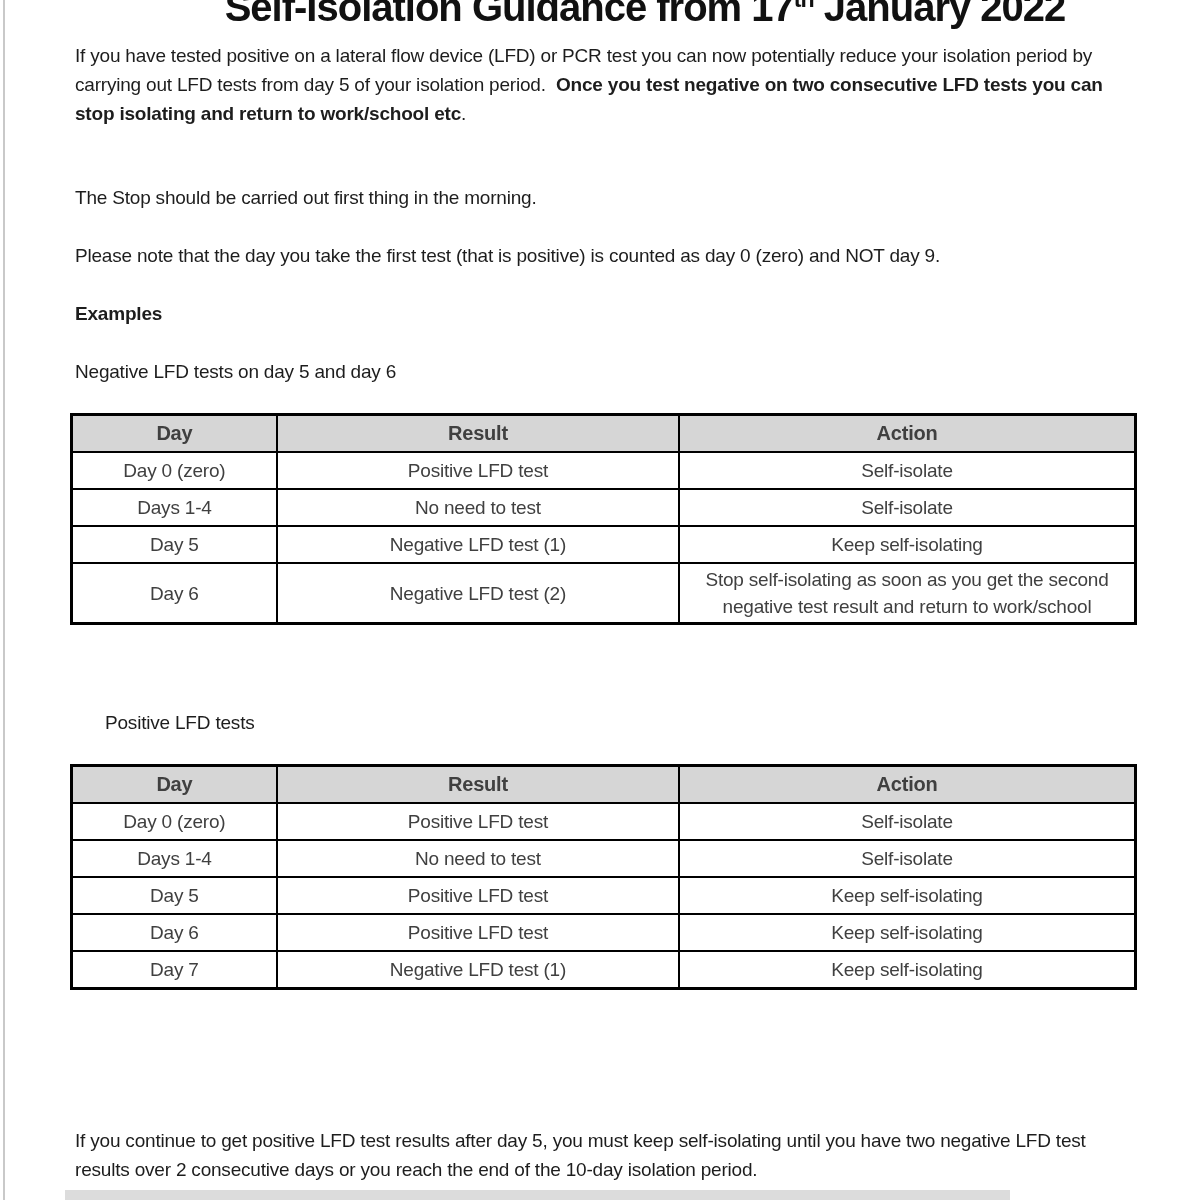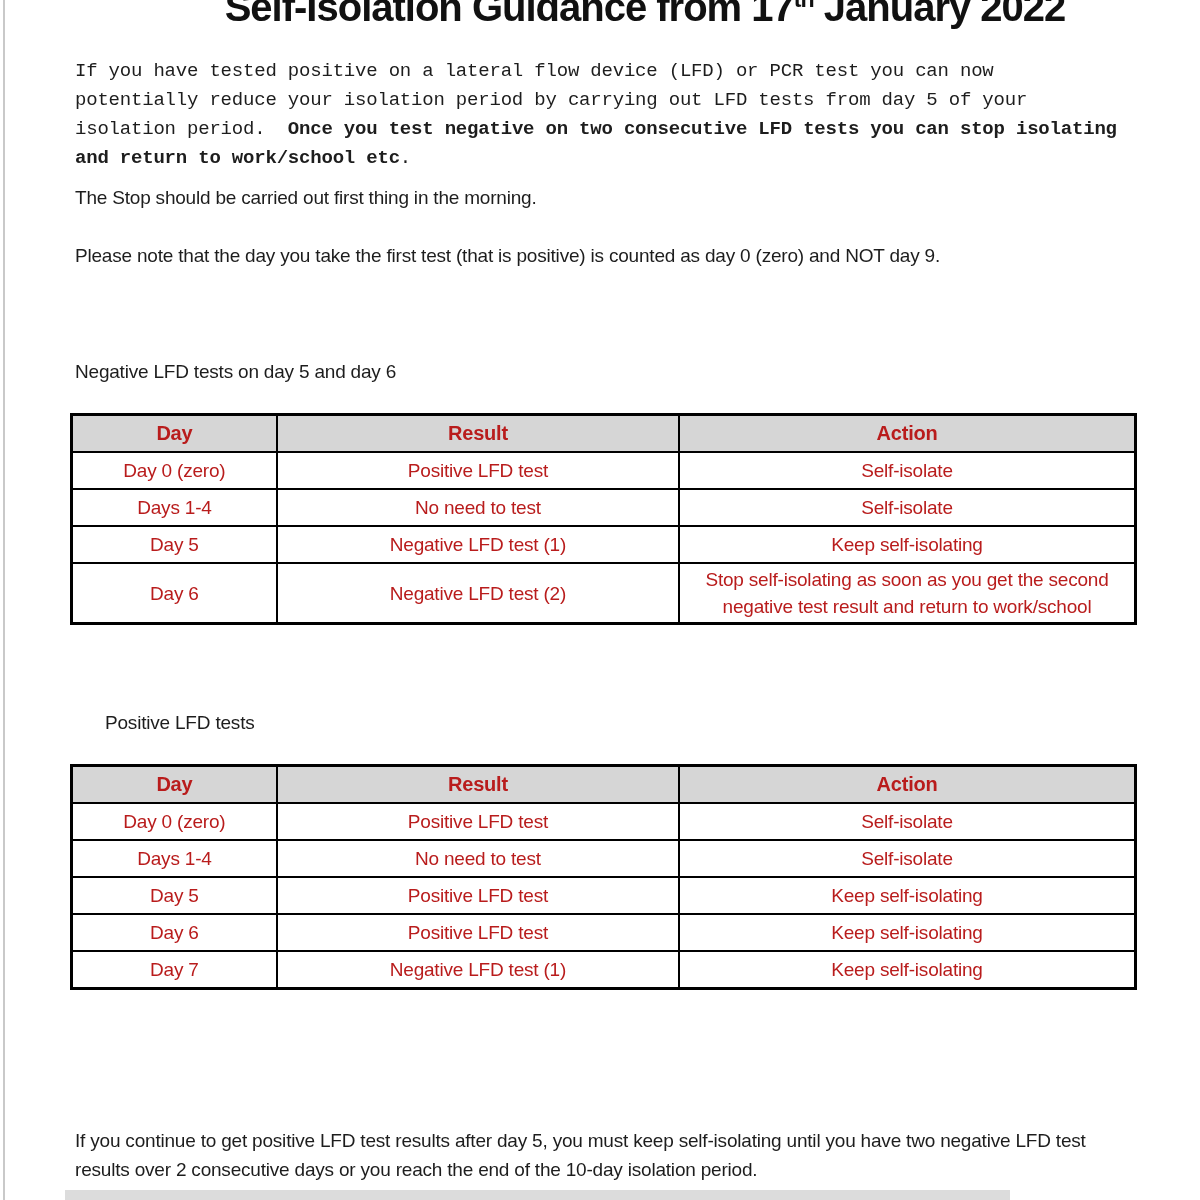--- a/index.html
+++ b/index.html
@@ -43,21 +43,21 @@
   }
   .bold { font-weight: bold; }
   .guide-table {
     position: absolute;
     left: 70px;
     width: 1067px;
     border-collapse: collapse;
     table-layout: fixed;
     font-size: 19px;
     letter-spacing: -0.2px;
-    color: #b91c1c;
+    color: #404040;
     border: 3px solid #000;
   }
   .guide-table th, .guide-table td {
     border: 2px solid #000;
     text-align: center;
     vertical-align: middle;
     padding: 2px 8px;
     line-height: 27px;
     overflow: hidden;
   }
@@ -82,26 +82,27 @@
 </style>
 </head>
 <body>
 
 <div class="page">
 
   <div class="edge-line"></div>
 
   <div class="doc-title"><span>Self-Isolation Guidance from 17</span><sup>th</sup><span> January 2022</span></div>
 
-  <div class="para" style="top:57px;font-family:Liberation Mono, monospace;"><span>If you have tested positive on a lateral flow device (LFD) or PCR test you can now potentially reduce your isolation period by carrying out LFD tests from day 5 of your isolation period.&nbsp; </span><span class="bold">Once you test negative on two consecutive LFD tests you can stop isolating and return to work/school etc</span><span>.</span></div>
+  <div class="para" style="top:41px;"><span>If you have tested positive on a lateral flow device (LFD) or PCR test you can now potentially reduce your isolation period by carrying out LFD tests from day 5 of your isolation period.&nbsp; </span><span class="bold">Once you test negative on two consecutive LFD tests you can stop isolating and return to work/school etc</span><span>.</span></div>
 
   <div class="para" style="top:183px;">The Stop should be carried out first thing in the morning.</div>
 
   <div class="para" style="top:241px;">Please note that the day you take the first test (that is positive) is counted as day 0 (zero) and NOT day 9.</div>
 
+  <div class="para bold" style="top:299px;">Examples</div>
 
   <div class="para" style="top:357px;">Negative LFD tests on day 5 and day 6</div>
 
   <table class="guide-table" style="top:413px;">
     <colgroup>
         <col class="col-day">
         <col class="col-result">
         <col class="col-action">
       </colgroup>
     <tbody>

